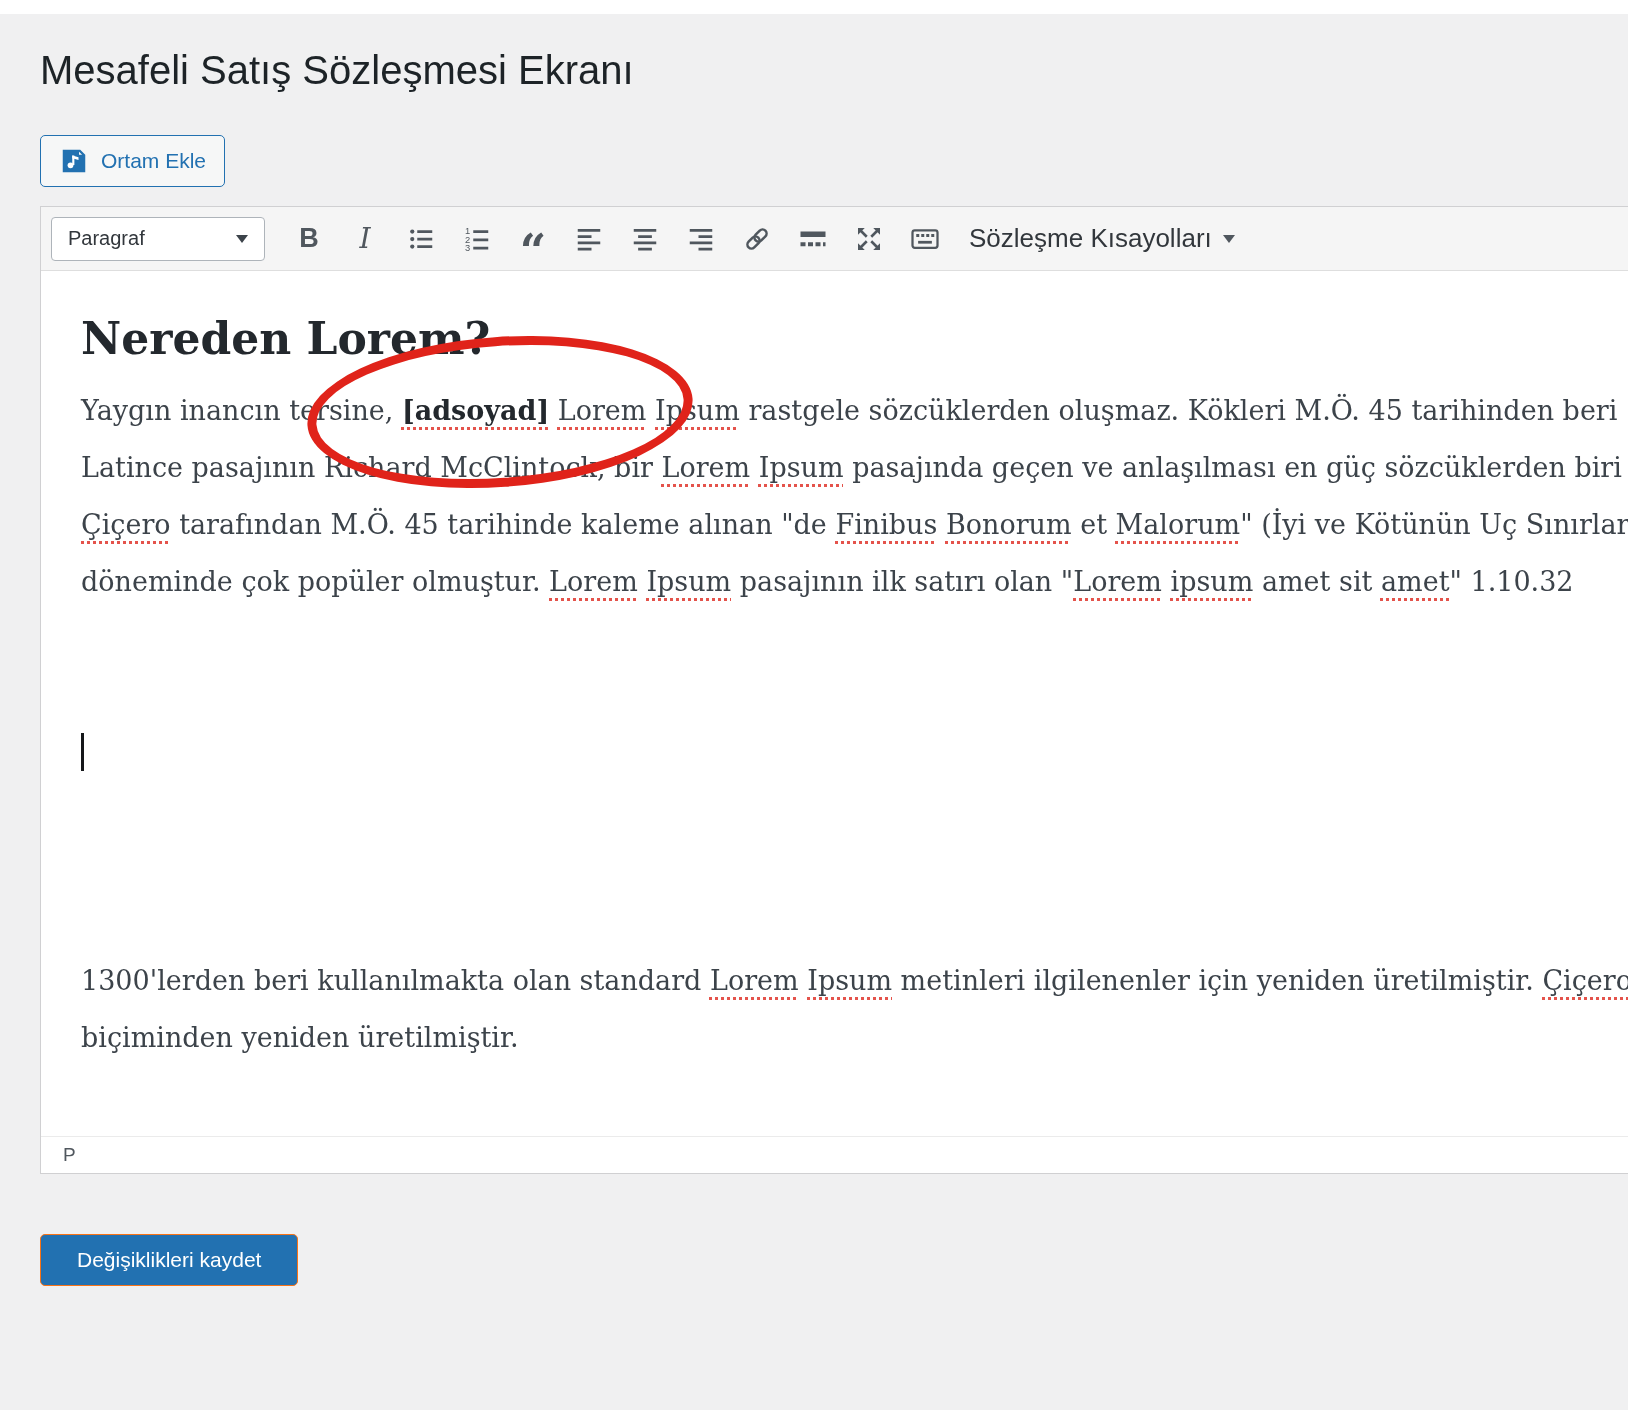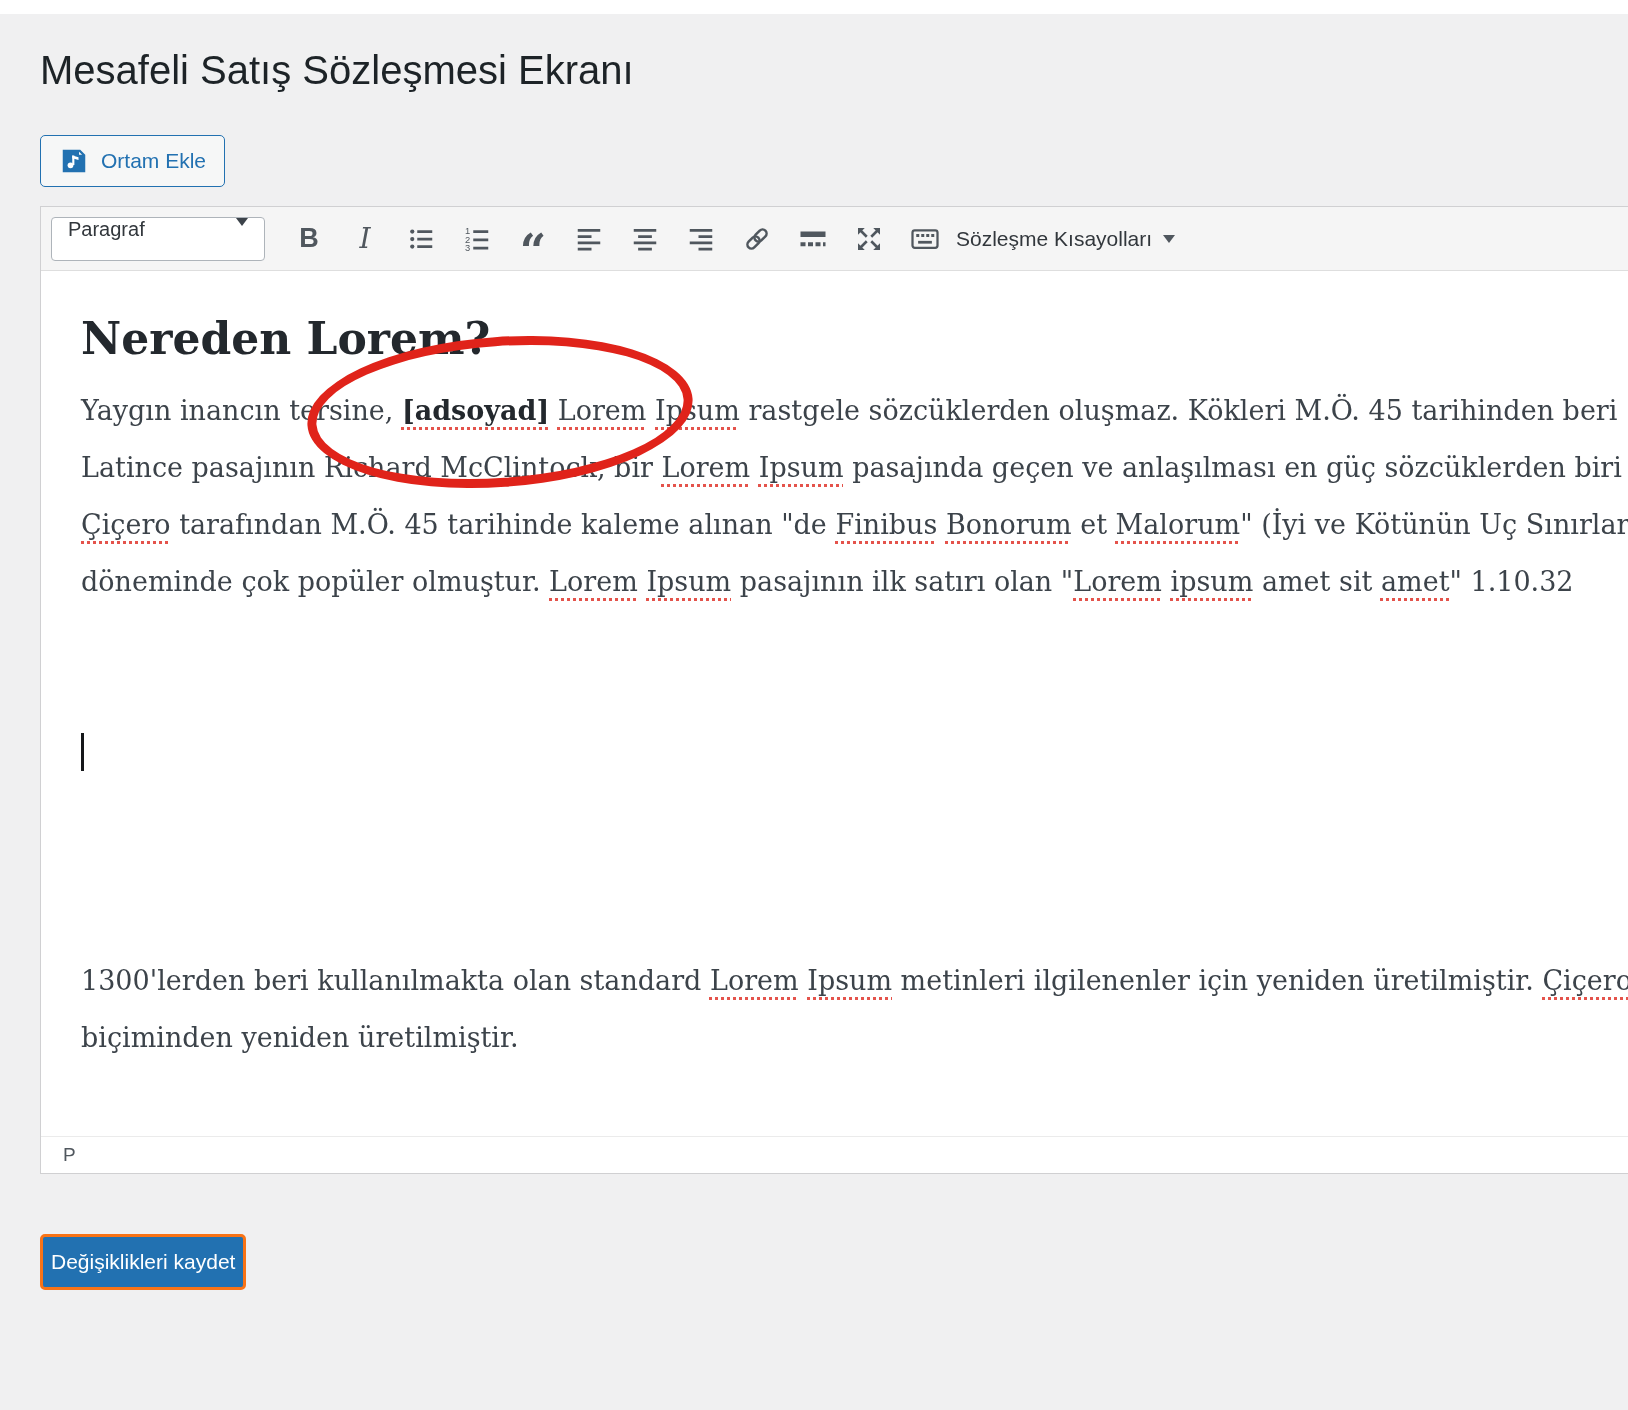--- a/index.html
+++ b/index.html
@@ -17,31 +17,31 @@
     font-size:21px;padding:10px 18px;cursor:pointer;font-family:"Liberation Sans",sans-serif;
   }
   .add-media svg{width:30px;height:30px;display:block}
 
   .editor-frame{margin-top:19px;width:1620px;border:1px solid #d0d0d2;background:#fff}
 
   .mce-toolbar{height:63px;background:#f5f5f5;border-bottom:1px solid #dedede;
     display:flex;align-items:center;padding:0 10px}
   .format-select{
     width:214px;height:44px;background:#fff;border:1px solid #aeb4ba;border-radius:4px;
-    display:flex;align-items:flex-start;justify-content:space-between;padding:0 16px;
+    display:flex;align-items:center;justify-content:space-between;padding:0 16px;
     font-size:20px;color:#32373c;margin-right:16px;cursor:pointer;box-sizing:border-box;
   }
   .select-caret{width:0;height:0;border-left:6px solid transparent;border-right:6px solid transparent;border-top:8px solid #3c434a}
   .tb{width:56px;height:52px;background:transparent;border:0;display:flex;align-items:center;
     justify-content:center;color:#50575e;cursor:pointer;border-radius:3px;padding:0}
   .tb svg{width:30px;height:30px;display:block}
   .glyph-b{font-size:27px;font-weight:800;color:#50575e;font-family:"Liberation Sans",sans-serif}
   .glyph-i{font-size:28px;font-style:italic;color:#50575e;font-family:"DejaVu Serif",serif}
   .glyph-q{font-size:46px;line-height:10px;color:#50575e;font-family:"DejaVu Serif",serif;font-weight:700;margin-top:24px}
-  .shortcuts{display:flex;align-items:center;gap:11px;margin-left:3px;font-size:21px;color:#32373c;cursor:pointer;white-space:nowrap}
+  .shortcuts{display:flex;align-items:center;gap:11px;margin-left:16px;font-size:26px;color:#32373c;cursor:pointer;white-space:nowrap}
   .caret-down{width:0;height:0;border-left:6px solid transparent;border-right:6px solid transparent;border-top:8px solid #50575e}
 
   .editor-body{position:relative;height:823px;padding:42px 40px 0;background:#fff}
   .content-heading{margin:0 0 18px;font-family:"DejaVu Serif",serif;font-size:44px;font-weight:700;color:#23282d}
   .rich-line,.empty-line,.caret-line{
     font-family:"DejaVu Serif",serif;font-size:27px;color:#3c434a;
     line-height:57px;height:57px;white-space:nowrap;
   }
   .seg-bold{font-weight:700;color:#23282d}
   .seg-miss{
@@ -51,22 +51,22 @@
   .caret{display:inline-block;width:3px;height:38px;background:#15171a;vertical-align:middle;margin-top:-6px}
   .red-ellipse{
     position:absolute;left:266px;top:66px;width:368px;height:132px;
     border:9px solid #e0231a;border-radius:50%;transform:rotate(-4deg);pointer-events:none;
   }
   .statusbar{height:36px;border-top:1px solid #ebebeb;display:flex;align-items:center;
     padding-left:22px;font-size:19px;color:#50575e;background:#fff}
   .statusbar span{cursor:pointer}
 
   .save-btn{
-    margin-top:60px;background:#2271b1;border:3px solid #f97316;color:#fff;
-    font-size:21px;padding:13px 8px;border-radius:5px;cursor:pointer;
+    margin-top:60px;background:#2271b1;border:1px solid #f97316;color:#fff;
+    font-size:21px;padding:13px 36px;border-radius:5px;cursor:pointer;
     font-family:"Liberation Sans",sans-serif;
   }
 </style>
 </head>
 <body>
 
 <div class="top-strip"></div>
 
 <div class="wrap">
 

